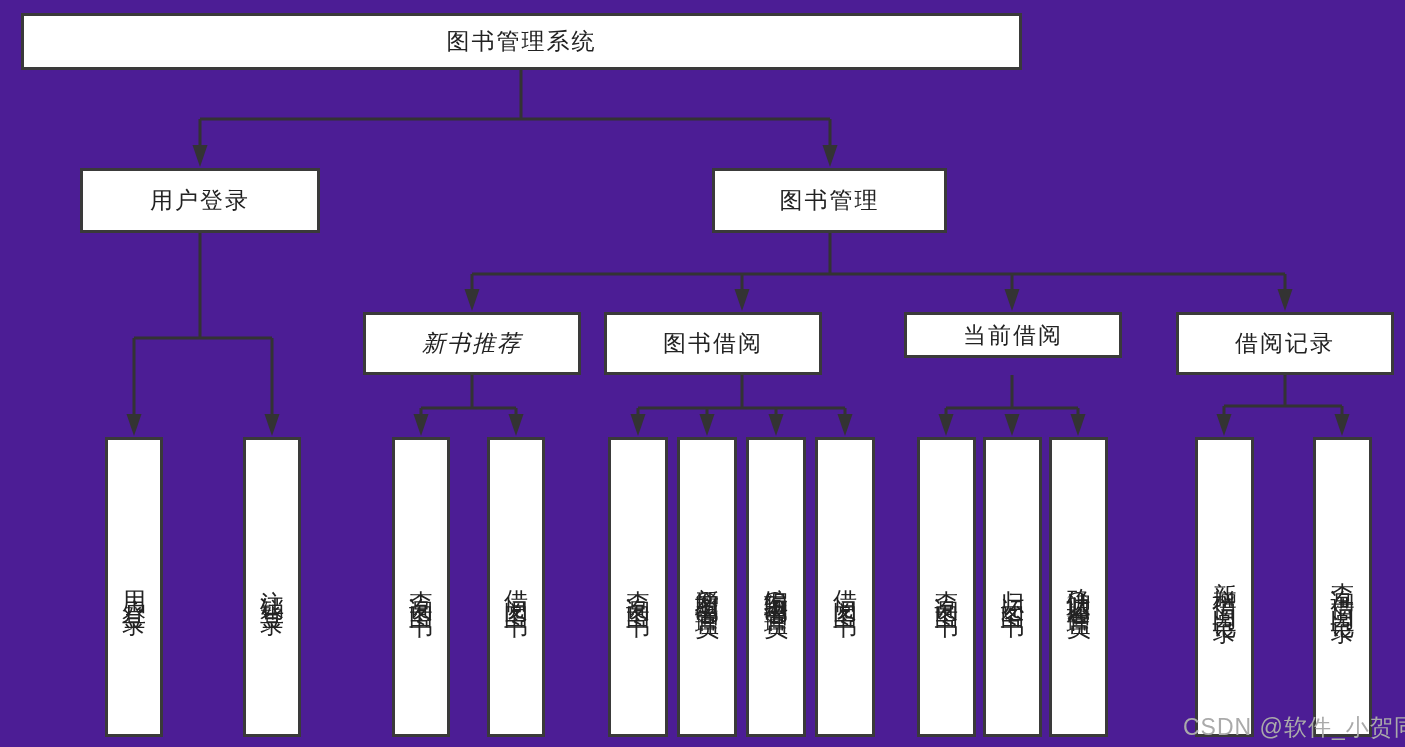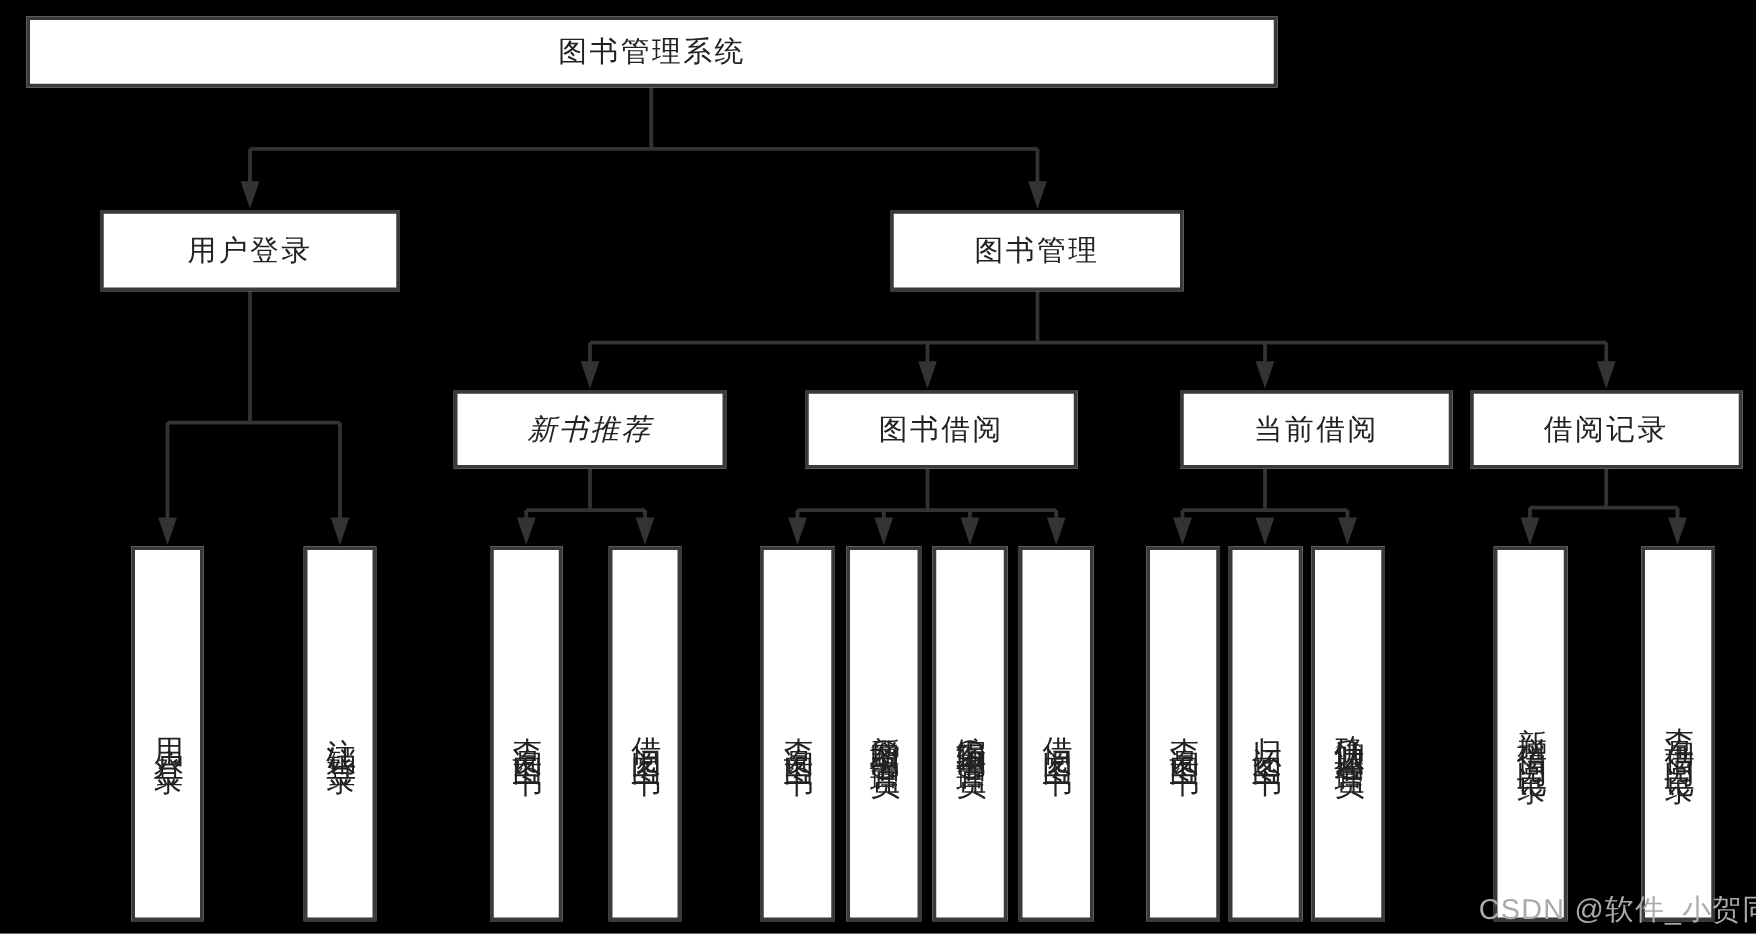--- a/index.html
+++ b/index.html
@@ -4,21 +4,21 @@
 <style>
   html, body {
     margin: 0;
     padding: 0;
     background: #ffffff;
   }
   .scene {
     position: relative;
     width: 1405px;
     height: 747px;
-    background: #000000;
+    background: #4c1d95;
     font-family: "Liberation Sans", sans-serif;
     overflow: hidden;
   }
   .connectors {
     position: absolute;
     left: 0;
     top: 0;
     width: 1405px;
     height: 747px;
     z-index: 1;
@@ -107,22 +107,22 @@
     <use href="#ah" x="1224" y="436"></use>
     <use href="#ah" x="1342" y="436"></use>
   </svg>
 
   <div class="node" style="left:21px; top:13px; width:1001px; height:57px;">图书管理系统</div>
 
   <div class="node" style="left:80px; top:168px; width:240px; height:65px;">用户登录</div>
   <div class="node" style="left:712px; top:168px; width:235px; height:65px;text-align:right;">图书管理</div>
 
   <div class="node" style="left:363px; top:312px; width:218px; height:63px;font-style:italic;">新书推荐</div>
-  <div class="node" style="left:644px; top:312px; width:218px; height:63px;">图书借阅</div>
-  <div class="node" style="left:904px; top:312px; width:218px; height:63px;margin-left:40px;">当前借阅</div>
+  <div class="node" style="left:604px; top:312px; width:218px; height:63px;">图书借阅</div>
+  <div class="node" style="left:904px; top:312px; width:218px; height:46px;">当前借阅</div>
   <div class="node" style="left:1176px; top:312px; width:218px; height:63px;">借阅记录</div>
 
   <div class="vnode" style="left:105px; top:437px; width:58px; height:300px;">
     <span class="vtext">用户登录</span>
   </div>
   <div class="vnode" style="left:243px; top:437px; width:58px; height:300px;">
     <span class="vtext">注销登录</span>
   </div>
 
   <div class="vnode" style="left:392px; top:437px; width:58px; height:300px;">

